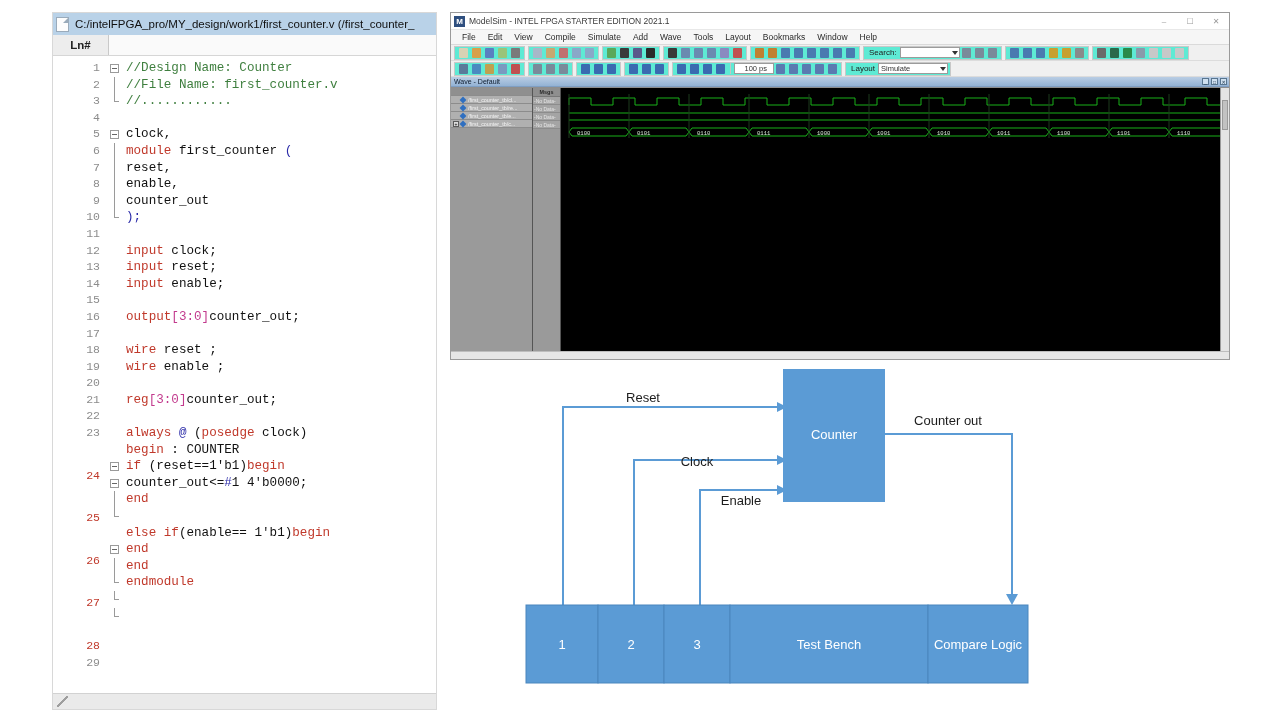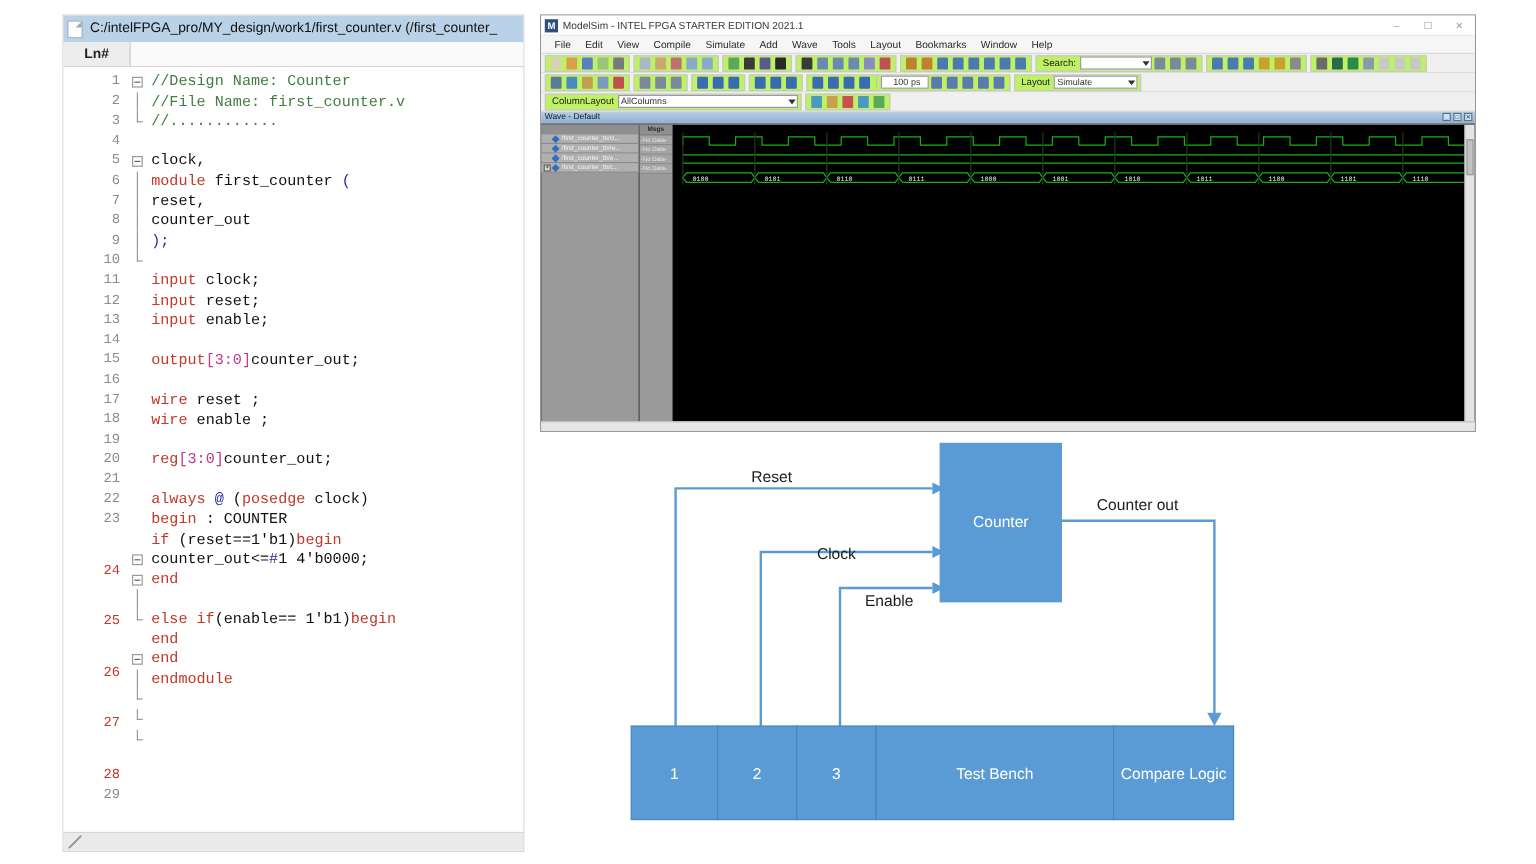--- a/index.html
+++ b/index.html
@@ -173,21 +173,21 @@
 
   .tbrow {
     flex:0 0 16px; height:16px;
     background:#f0f0f0;
     border-bottom:1px solid #dcdcdc;
     display:flex; align-items:center;
     padding-left:3px; gap:0px;
   }
   .tbgrp {
     display:flex; align-items:center; height:14px;
-    border:1px solid #c8c8c8; background:#bef264;
+    border:1px solid #c8c8c8; background:#5eead4;
     margin-right:3px; padding:0 2px;
   }
   .tbi {
     width:11px; height:12px; margin:0 1px;
     position:relative; flex:0 0 11px;
   }
   .tbi i {
     position:absolute; left:1px; top:1px; right:1px; bottom:1px;
     display:block; border-radius:1px;
   }
@@ -418,20 +418,21 @@
         <div class="fr"></div>
       </div>
     <div id="codearea">
         <div class="cl"><span class="cm">//Design Name: Counter</span></div>
         <div class="cl"><span class="cm">//File Name: first_counter.v</span></div>
         <div class="cl"><span class="cm">//............</span></div>
         <div class="cl">&nbsp;</div>
         <div class="cl"><span class="nm">clock,</span></div>
         <div class="cl"><span class="k">module </span><span class="nm">first_counter </span><span class="op">(</span></div>
         <div class="cl"><span class="nm">reset,</span></div>
+        <div class="cl"><span class="nm">enable,</span></div>
         <div class="cl"><span class="nm">counter_out</span></div>
         <div class="cl"><span class="op">);</span></div>
         <div class="cl">&nbsp;</div>
         <div class="cl"><span class="k">input </span><span class="nm">clock;</span></div>
         <div class="cl"><span class="k">input </span><span class="nm">reset;</span></div>
         <div class="cl"><span class="k">input </span><span class="nm">enable;</span></div>
         <div class="cl">&nbsp;</div>
         <div class="cl"><span class="k">output</span><span class="num">[3:0]</span><span class="nm">counter_out;</span></div>
         <div class="cl">&nbsp;</div>
         <div class="cl"><span class="k">wire </span><span class="nm">reset ;</span></div>
@@ -721,43 +722,20 @@
         <span class="tbi">
           <i style="background: rgb(90, 122, 176);"></i>
         </span>
       </div>
       <div class="tbgrp">
         <span class="tblabel">Layout</span>
         <div class="tbfield" style="width: 70px;">Simulate<span class="arrow"></span></div>
       </div>
     </div>
 
-  <div class="tbrow" id="tbrow3">
-      <div class="tbgrp">
-        <span class="tblabel">ColumnLayout</span>
-        <div class="tbfield" style="width: 150px;">AllColumns<span class="arrow"></span></div>
-      </div>
-      <div class="tbgrp">
-        <span class="tbi">
-          <i style="background: rgb(74, 154, 192);"></i>
-        </span>
-        <span class="tbi">
-          <i style="background: rgb(200, 160, 80);"></i>
-        </span>
-        <span class="tbi">
-          <i style="background: rgb(200, 80, 80);"></i>
-        </span>
-        <span class="tbi">
-          <i style="background: rgb(74, 154, 192);"></i>
-        </span>
-        <span class="tbi">
-          <i style="background: rgb(90, 168, 90);"></i>
-        </span>
-      </div>
-    </div>
 
   <div id="msim-wavehdr">
     <span class="wt">Wave - Default</span>
     <span class="wbx">
       <span>_</span>
       <span>□</span>
       <span>✕</span>
     </span>
   </div>
 

